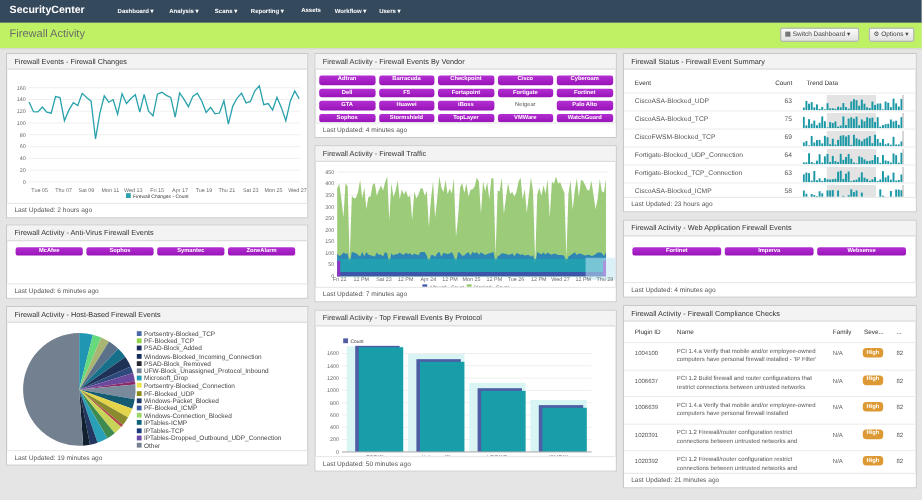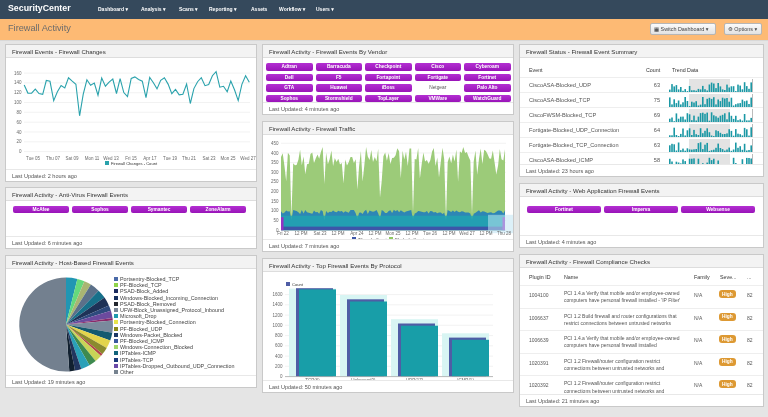--- a/index.html
+++ b/index.html
@@ -1,18 +1,18 @@
 <!DOCTYPE html>
 <html><head><meta charset="utf-8"><style>
 *{margin:0;padding:0;box-sizing:border-box}
 html,body{width:768px;height:417px;overflow:hidden;font-family:"Liberation Sans",sans-serif;background:#e5e5e5}
 .nav{position:absolute;left:0;top:0;width:768px;height:19px;background:#35495c}
 .logo{position:absolute;left:8px;top:3px;color:#fff;font-size:8.8px;font-weight:bold}
 .nav .mi{position:absolute;top:6px;color:#fff;font-size:5px;font-weight:bold}
-.titlebar{position:absolute;left:0;top:19px;width:768px;height:22px;background:#fdba74;border-bottom:1px solid #d8d8d8}
+.titlebar{position:absolute;left:0;top:19px;width:768px;height:22px;background:#bef264;border-bottom:1px solid #d8d8d8}
 .title{position:absolute;left:8px;top:4px;font-size:9.2px;color:#6b6b6b}
 .tbtn{position:absolute;top:4px;height:12px;background:linear-gradient(#fbfbfb,#e2e2e2);border:1px solid #b6b6b6;border-radius:2px;font-size:5.4px;color:#444;line-height:10px;padding:0 3px;white-space:nowrap;overflow:hidden}
 .panel{position:absolute;background:#fff;border:1px solid #c9c9c9}
 .ph{position:absolute;left:0;top:0;right:0;height:13px;background:#f3f3f3;border-bottom:1px solid #ddd;font-size:6.1px;color:#333;padding:2.5px 6px;white-space:nowrap}
 .pf{position:absolute;left:0;bottom:0;right:0;height:12px;border-top:1px solid #e8e8e8;font-size:5.5px;color:#555;padding:3px 6px;background:#fff}
 .pbtn{display:inline-block;background:linear-gradient(#b32fd2,#9914b8);border-radius:2px;color:#fff;font-size:4.8px;font-weight:bold;text-align:center;height:7.5px;line-height:7.5px;vertical-align:top}
 .wbtn{display:inline-block;background:#fff;border-radius:2px;color:#555;font-size:4.8px;text-align:center;height:7.5px;line-height:7.5px;vertical-align:top}
 .axis{font-size:4.5px;fill:#6a6a6a}
 .leg{font-size:4.1px;color:#333}
 .sq{display:inline-block;width:4px;height:4px;margin-right:2px}

